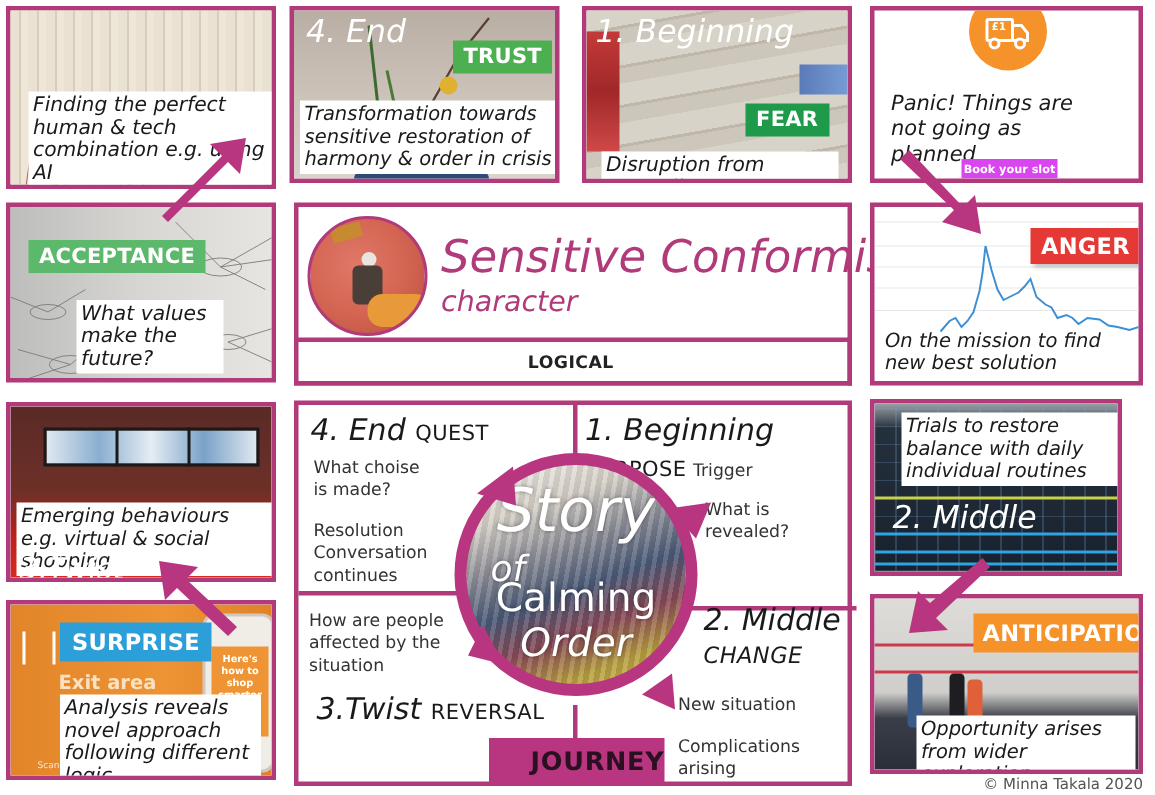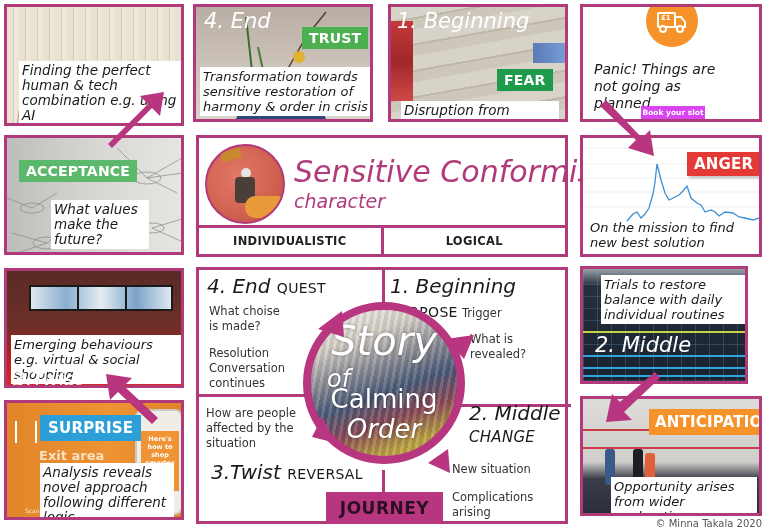--- a/index.html
+++ b/index.html
@@ -98,21 +98,20 @@
   <div style="position:absolute; left:6px; top:6px; width:80px; height:80px; border-radius:50%; overflow:hidden;
               background: radial-gradient(circle at 40% 40%, #e07868 0%, #d46552 50%, #b85040 100%); border:2px solid #b03a7a;">
     <div style="position:absolute; left:14px; top:4px; width:20px; height:10px; background:#c88a30; transform:rotate(-15deg);"></div>
     <div style="position:absolute; left:34px; top:22px; width:10px; height:10px; border-radius:50%; background:#e8e4e0;"></div>
     <div style="position:absolute; left:28px; top:31px; width:20px; height:26px; background:#4a3e38; border-radius:4px;"></div>
     <div style="position:absolute; left:38px; top:50px; width:42px; height:22px; background:#e89a3a; border-radius:10px;"></div>
   </div>
   <div style="position:absolute; left:95px; top:16px; font-size:30px; font-style:italic; color:#b03a7a; white-space:nowrap;">Sensitive Conformist</div>
   <div style="position:absolute; left:95px; top:52px; font-size:19px; font-style:italic; color:#b03a7a;">character</div>
   <div style="position:absolute; left:-3px; right:-3px; bottom:-3px; height:32px; display:flex;">
-    <div style="flex:1; border:3px solid #b03a7a; display:flex; align-items:center; justify-content:center; font-weight:bold; font-size:11.5px; letter-spacing:0.3px;">INDIVIDUALISTIC</div>
     <div style="flex:1; border:3px solid #b03a7a; border-left:none; display:flex; align-items:center; justify-content:center; font-weight:bold; font-size:11.5px; letter-spacing:0.3px;">LOGICAL</div>
   </div>
 </div>
 
 <div class="card" style="left:580px; top:135px; width:182px; height:122px; background:#fff;">
   <svg width="182" height="122" style="position:absolute;left:0;top:0">
     <g stroke="#e8e8e8" stroke-width="0.7">
       <line x1="0" y1="10" x2="182" y2="10"></line>
         <line x1="0" y1="26" x2="182" y2="26"></line>
       <line x1="0" y1="40" x2="182" y2="40"></line>
@@ -178,21 +177,21 @@
     <div style="position:absolute; left:0; right:0; top:104px; text-align:center; color:#fff; font-style:italic; font-size:26px; text-shadow:0 0 3px rgba(0,0,0,0.4);">Order</div>
   </div>
 
   <svg width="372" height="257" style="position:absolute; left:-3px; top:-3px; pointer-events:none;">
     <polygon points="122,62 146,44 148,70" fill="#b83580"></polygon>
     <polygon points="268,92 250,72 278,68" fill="#b83580"></polygon>
     <polygon points="252,182 232,196 254,206" fill="#b83580"></polygon>
     <polygon points="116,170 140,176 126,150" fill="#b83580"></polygon>
   </svg>
 
-  <div style="position:absolute; left:127px; bottom:-3px; width:117px; height:32px; background:#b83580; color:#2a1020; font-weight:bold; font-size:17px; text-align:center; line-height:32px; letter-spacing:0.5px;">JOURNEY</div>
+  <div style="position:absolute; left:127px; bottom:-3px; width:117px; height:32px; background:#b83580; color:#2a1020; font-weight:bold; font-size:17px; text-align:right; line-height:32px; letter-spacing:0.5px;">JOURNEY</div>
 </div>
 
 <div class="card" style="left:580px; top:266px; width:168px; height:118px;">
   <div class="photo" style="background:
          repeating-linear-gradient(0deg, rgba(120,160,200,0.25) 0 1px, transparent 1px 12px),
          repeating-linear-gradient(90deg, rgba(120,160,200,0.25) 0 1px, transparent 1px 14px),
          linear-gradient(180deg,#9aa0a4 0%,#24303c 15%,#18222e 100%);">
     <div style="position:absolute; left:0; right:0; top:62px; height:2px; background:#c6d24a;"></div>
     <div style="position:absolute; left:0; right:0; top:86px; height:2px; background:#2fa4e0;"></div>
     <div style="position:absolute; left:0; right:0; top:98px; height:2px; background:#2fa4e0;"></div>

